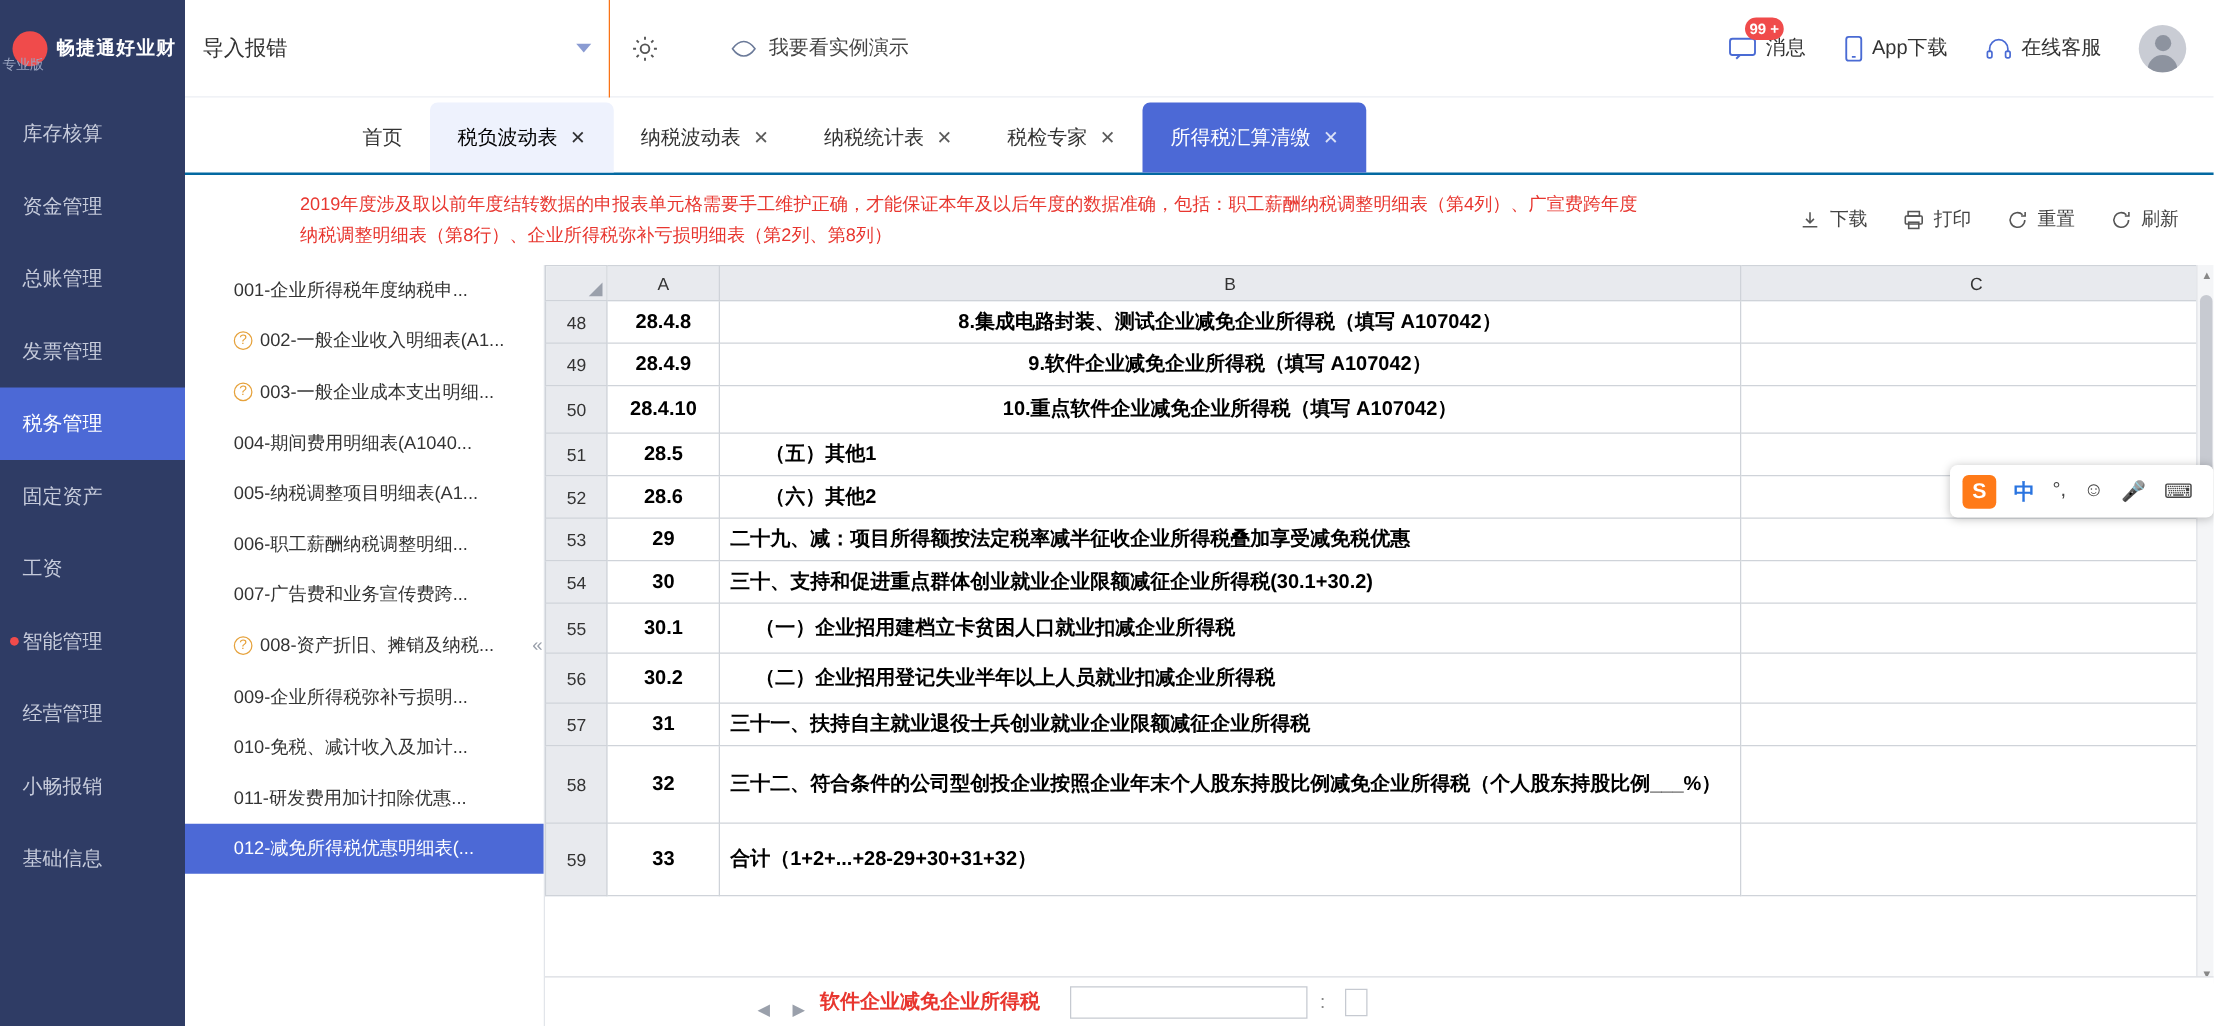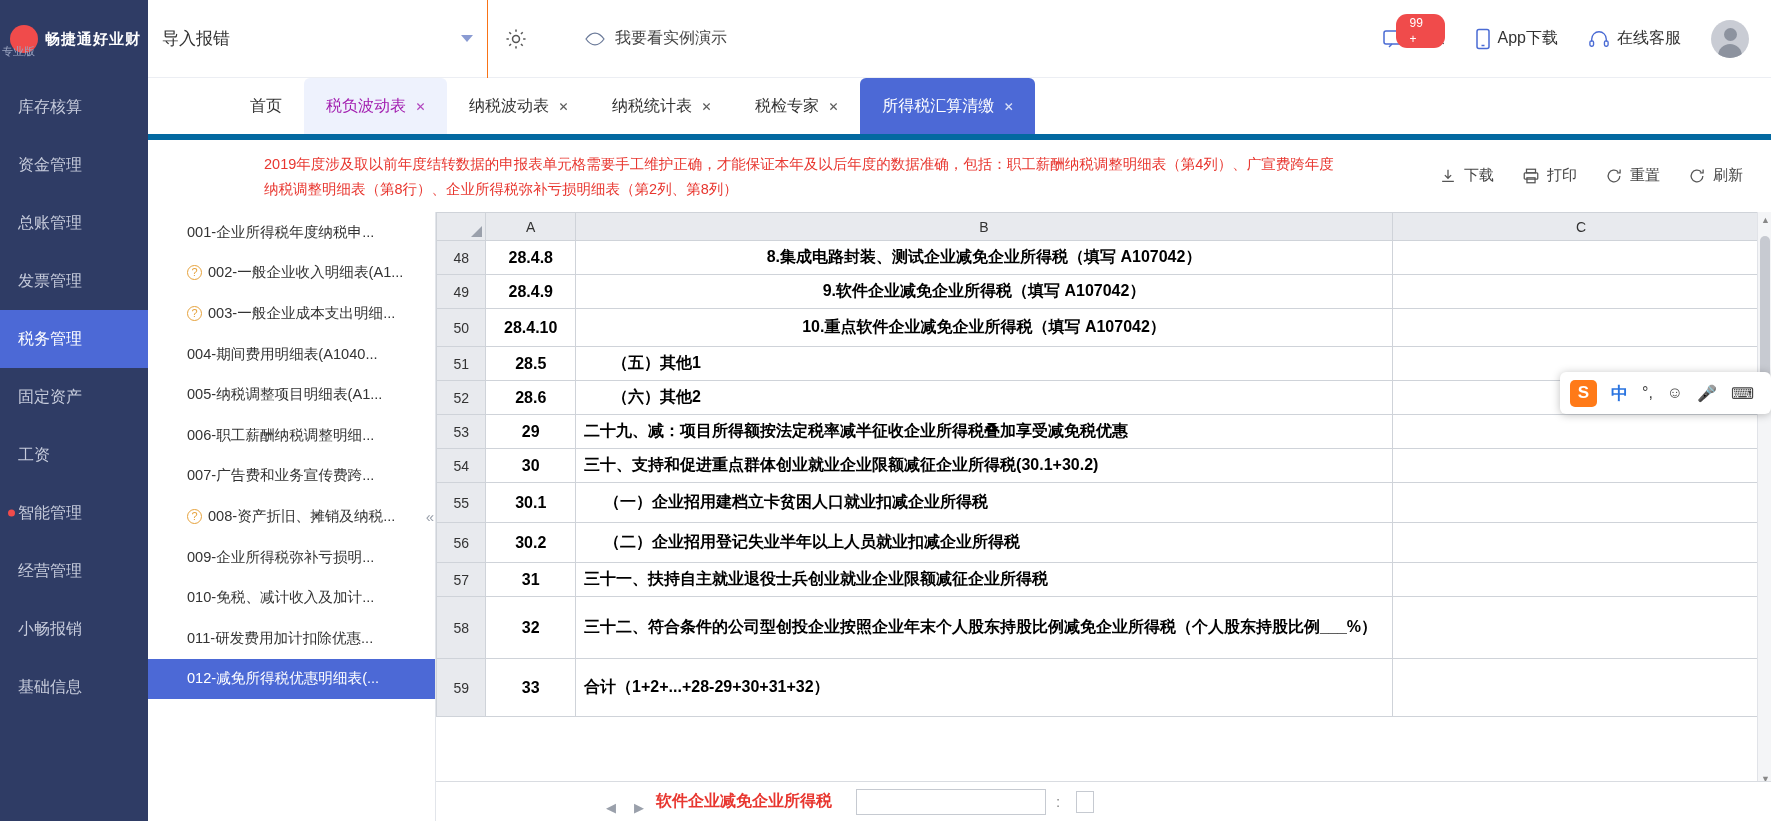--- a/index.html
+++ b/index.html
@@ -59,47 +59,47 @@
     width: 0; height: 0; border-left: 6px solid transparent; border-right: 6px solid transparent;
     border-top: 7px solid #8a9bd2;
   }
   .gear-wrap { width: 56px; display: flex; align-items: center; justify-content: center; }
   .demo-link { display: flex; align-items: center; gap: 9px; margin-left: 40px; color: #444; font-size: 16px; }
   .topright { margin-left: auto; display: flex; align-items: center; gap: 30px; padding-right: 22px; }
   .tr-item { display: flex; align-items: center; gap: 7px; color: #333; font-size: 16px; position: relative; }
   .badge {
     position: absolute; top: -14px; left: 14px;
     background: #f04b4b; color: #fff; border-radius: 11px;
-    font-size: 12px; padding: 1px 14px; line-height: 16px; font-weight: normal;
+    font-size: 12px; padding: 1px 4px; line-height: 16px; font-weight: bold;
   }
   .avatar {
     width: 38px; height: 38px; border-radius: 50%; background: #c9ccd4;
     display: flex; align-items: flex-end; justify-content: center; overflow: hidden;
   }
   .avatar::after{
     content: ""; display:block; width: 24px; height: 14px; border-radius: 12px 12px 0 0; background: #8d939f;
   }
   .avatar-head{ position: absolute; width: 13px; height: 13px; border-radius: 50%; background:#8d939f; margin-bottom: 17px;}
 
   
   .tabbar {
     height: 62px; background: #fff; display: flex; align-items: flex-end;
-    padding-left: 80px; border-bottom: 6px solid #0369a1; gap: 0; font-family: Liberation Mono, monospace;
+    padding-left: 120px; border-bottom: 2px solid #0369a1; gap: 0;
   }
   .tab {
     height: 56px; display: flex; align-items: center; gap: 10px;
     padding: 0 22px; font-size: 16px; color: #333; border-radius: 6px 6px 0 0;
   }
-  .tab.sel { background: #eef2fd; color: #a21caf; }
+  .tab.sel { background: #eef2fd; color: #000000; }
   .tab.primary { background: #4c69d6; color: #fff; }
   .tab-x { font-size: 15px; opacity: .8; }
 
   
   .notice {
-    display: flex; align-items: flex-start; padding: 12px 14px 10px 116px;
+    display: flex; align-items: flex-start; padding: 12px 14px 10px 92px;
     background: #fff; position: relative;
   }
   .notice-text {
     color: #e8362f; font-size: 14.5px; line-height: 25px; max-width: 1080px;
   }
   .notice-actions { margin-left: auto; display: flex; gap: 28px; padding-right: 14px; padding-top: 14px; }
   .na { display: flex; align-items: center; gap: 7px; color: #444; font-size: 15px; }
 
   
   .content { flex: 1 1 auto; display: flex; min-height: 0; position: relative; }

